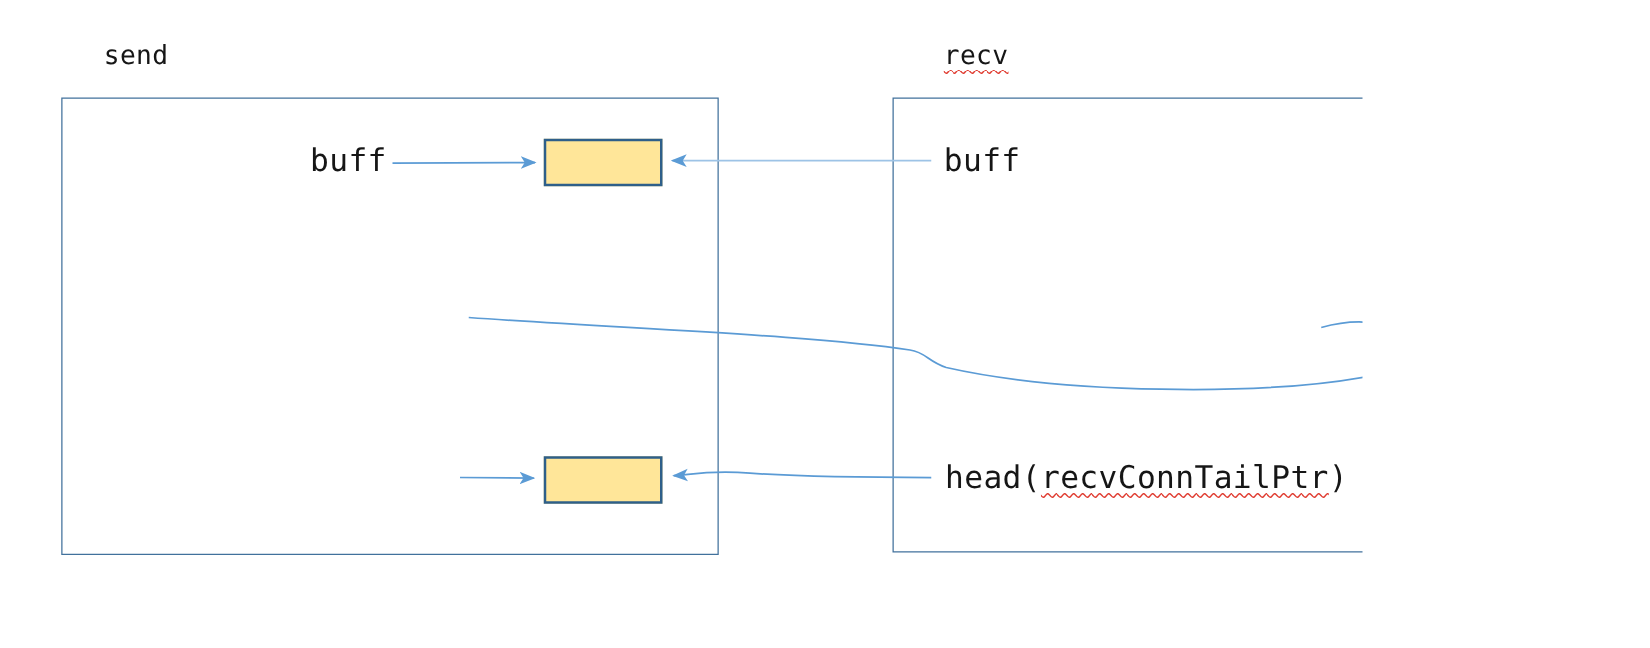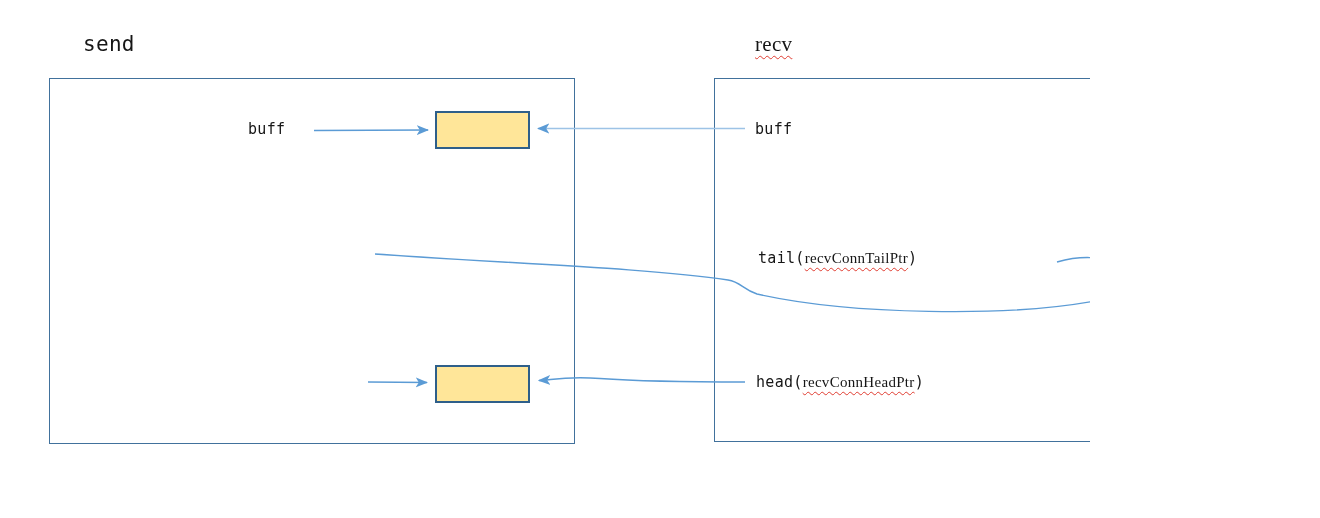--- a/index.html
+++ b/index.html
@@ -35,32 +35,31 @@
     border: 1.5px solid var(--outer-border);
     background: transparent;
   }
   .cell {
     position: absolute;
     background: var(--cell-fill);
     border: 2px solid var(--cell-border);
   }
   .ptr-label {
     position: absolute;
-    font-size: 15px;
+    font-size: 25px;
     line-height: 26px;
     white-space: nowrap;
     letter-spacing: 0.3px;
   }
   .misspelled {
     text-decoration-line: underline;
     text-decoration-style: wavy;
     text-decoration-color: var(--squiggle);
     text-decoration-thickness: 1px;
     text-underline-offset: 4px;
-    font-family: Liberation Serif, serif;
   }
   svg.overlay {
     position: absolute;
     left: 0; top: 0;
     width: 1320px; height: 518px;
     pointer-events: none;
   }
   .connector { stroke: var(--arrow); stroke-width: 1.4; fill: none; }
   .connector.light { stroke: var(--arrow-light); }
   .arrowhead-fill { fill: var(--arrow); }
@@ -79,23 +78,22 @@
   <div class="cell" style="left:435px; top:111px; width:95px; height:38px;"></div>
   <div class="cell" style="left:435px; top:365px; width:95px; height:38px;"></div>
   <div class="cell" style="left:1112px; top:242px; width:93px; height:38px;"></div>
 
   <div class="ptr-label" style="left:248px; top:116px;">buff</div>
 
 
 
   <div class="ptr-label" style="left:755px; top:116px;">buff</div>
 
-  <div class="ptr-label" style="left:758px; top:245px;"><span>tail(</span><span class="misspelled">recvConnTailPtr</span><span>)</span></div>
 
-  <div class="ptr-label" style="left:756px; top:369px;"><span>head(</span><span class="misspelled">recvConnHeadPtr</span><span>)</span></div>
+  <div class="ptr-label" style="left:756px; top:369px;"><span>head(</span><span class="misspelled">recvConnTailPtr</span><span>)</span></div>
 
   <svg class="overlay" viewBox="0 0 1320 518" xmlns="http://www.w3.org/2000/svg">
     <defs>
       <marker id="ah" viewBox="0 0 10 10" refX="9" refY="5" markerWidth="9" markerHeight="9" orient="auto-start-reverse">
         <path class="arrowhead-fill" d="M 0 1 L 10 5 L 0 9 L 2.5 5 z"></path>
       </marker>
     </defs>
 
     <path class="connector" marker-end="url(#ah)" d="M 314 130.5 L 428 130"></path>
 

